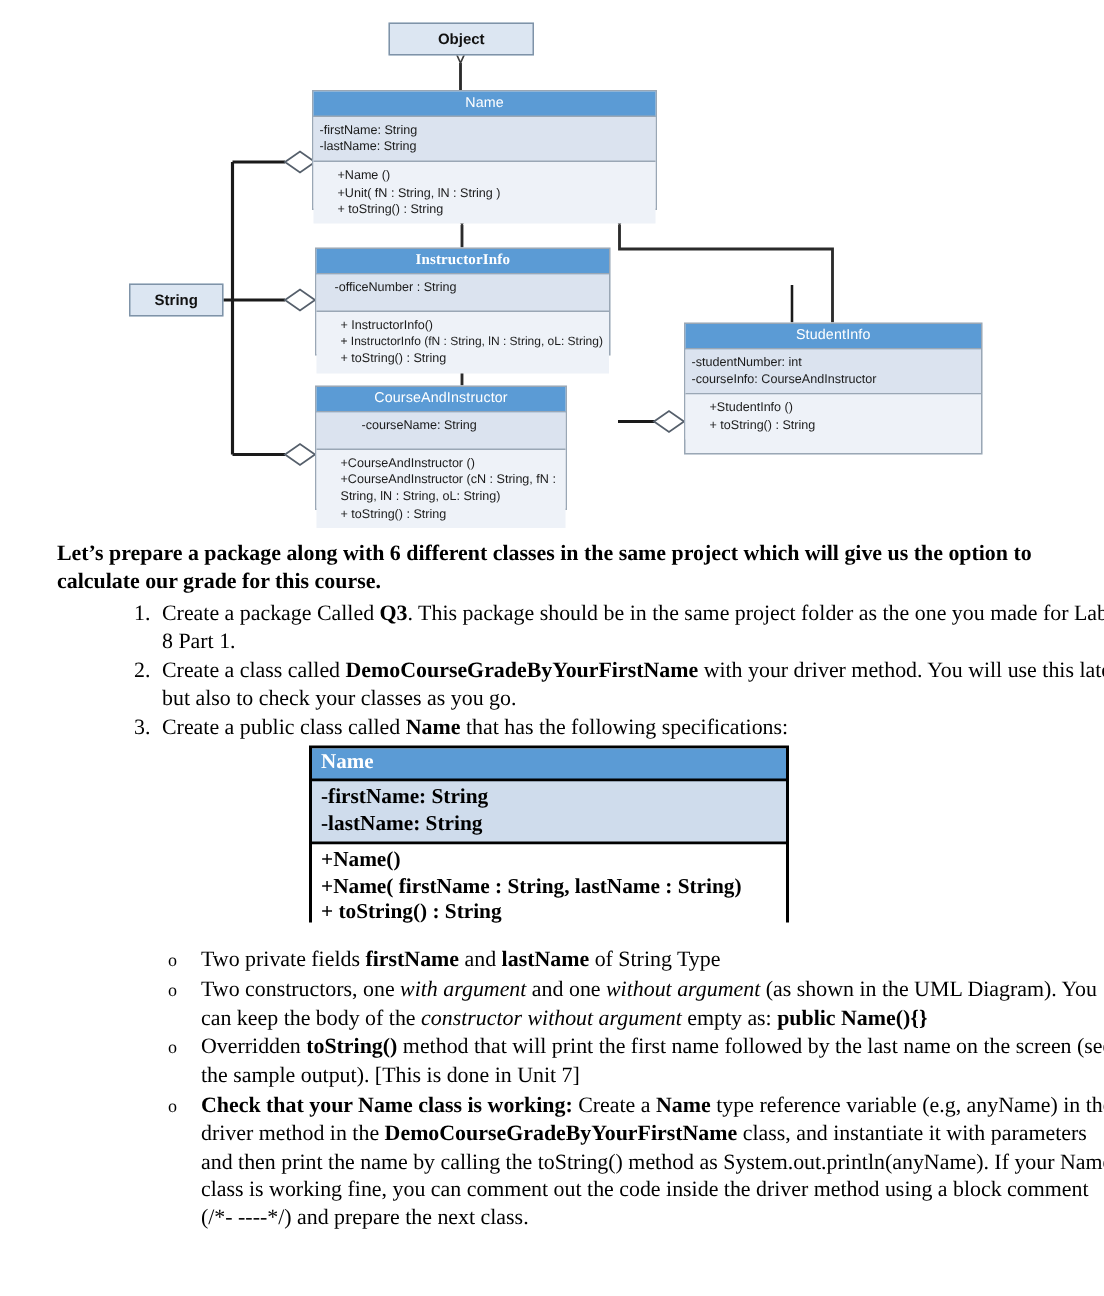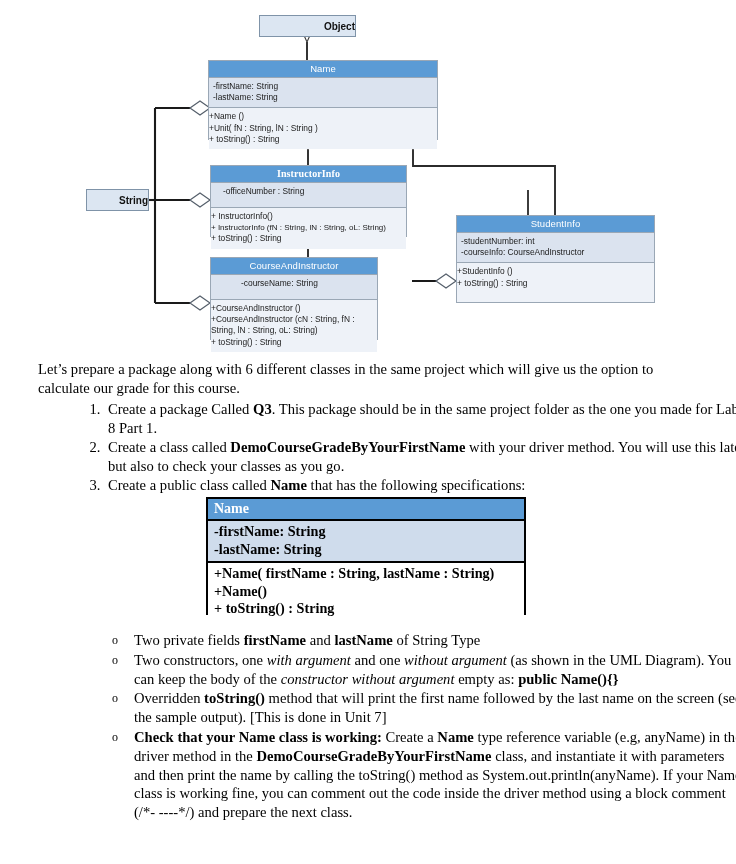--- a/index.html
+++ b/index.html
@@ -49,21 +49,21 @@
     border-bottom: 1px solid #9aa7b5;
     letter-spacing: 0.1px;
   }
   .uml-class .uml-attrs {
     background: #dbe3ef;
     border-bottom: 1px solid #9aa7b5;
     padding: 3px 4px 4px 4px;
   }
   .uml-class .uml-ops {
     background: #eef2f8;
-    padding: 3px 4px 4px 0;
+    padding: 3px 4px 4px 16px;
   }
   .uml-line {
     font-size: 8.4px;
     line-height: 11.2px;
     color: #1b1b1b;
     white-space: nowrap;
   }
   .uml-line.wrap { white-space: normal; }
 
   
@@ -71,35 +71,36 @@
     position: absolute;
     background: #dce6f2;
     border: 1px solid #7f93a8;
     box-sizing: border-box;
     font-family: "Liberation Sans", sans-serif;
     font-weight: bold;
     font-size: 10px;
     color: #111111;
     display: flex;
     align-items: center;
-    justify-content: flex-end;
+    justify-content: center;
     z-index: 3;
   }
 
   
   #doc-body {
     position: absolute;
     left: 0;
     top: 352px;
     width: 736px;
   }
   .para {
     font-size: 14.6px;
     line-height: 18.6px;
     margin: 0;
+    font-weight: bold;
   }
   #intro-para {
     position: absolute;
     left: 38px;
     top: 8px;
     width: 665px;
   }
   ol.num-list {
     position: absolute;
     left: 62px;
@@ -287,22 +288,22 @@
     <li><span>Create a public class called </span><b>Name</b><span> that has the following specifications:</span></li>
   </ol>
 
   <div id="name-spec-box">
     <div class="ns-header">Name</div>
     <div class="ns-attrs">
       <div class="ns-line">-firstName: String</div>
       <div class="ns-line">-lastName: String</div>
     </div>
     <div class="ns-ops">
+      <div class="ns-line">+Name()</div>
       <div class="ns-line">+Name( firstName : String, lastName : String)</div>
-      <div class="ns-line">+Name()</div>
       <div class="ns-line">+ toString() : String</div>
     </div>
   </div>
 
   <ul class="bullet-list">
     <li><span>Two private fields </span><b>firstName</b><span> and </span><b>lastName</b><span> of String Type</span></li>
     <li><span>Two constructors, one </span><i>with argument</i><span> and one </span><i>without argument</i><span> (as shown in the UML Diagram). You can keep the body of the </span><i>constructor without argument</i><span> empty as: </span><b>public Name(){}</b></li>
     <li><span>Overridden </span><b>toString()</b><span> method that will print the first name followed by the last name on the screen (see the sample output). [This is done in Unit 7]</span></li>
     <li><b>Check that your Name class is working:</b><span> Create a </span><b>Name</b><span> type reference variable (e.g, anyName) in the driver method in the </span><b>DemoCourseGradeByYourFirstName</b><span> class, and instantiate it with parameters and then print the name by calling the toString() method as System.out.println(anyName). If your Name class is working fine, you can comment out the code inside the driver method using a block comment (/*- ----*/) and prepare the next class.</span></li>
   </ul>

